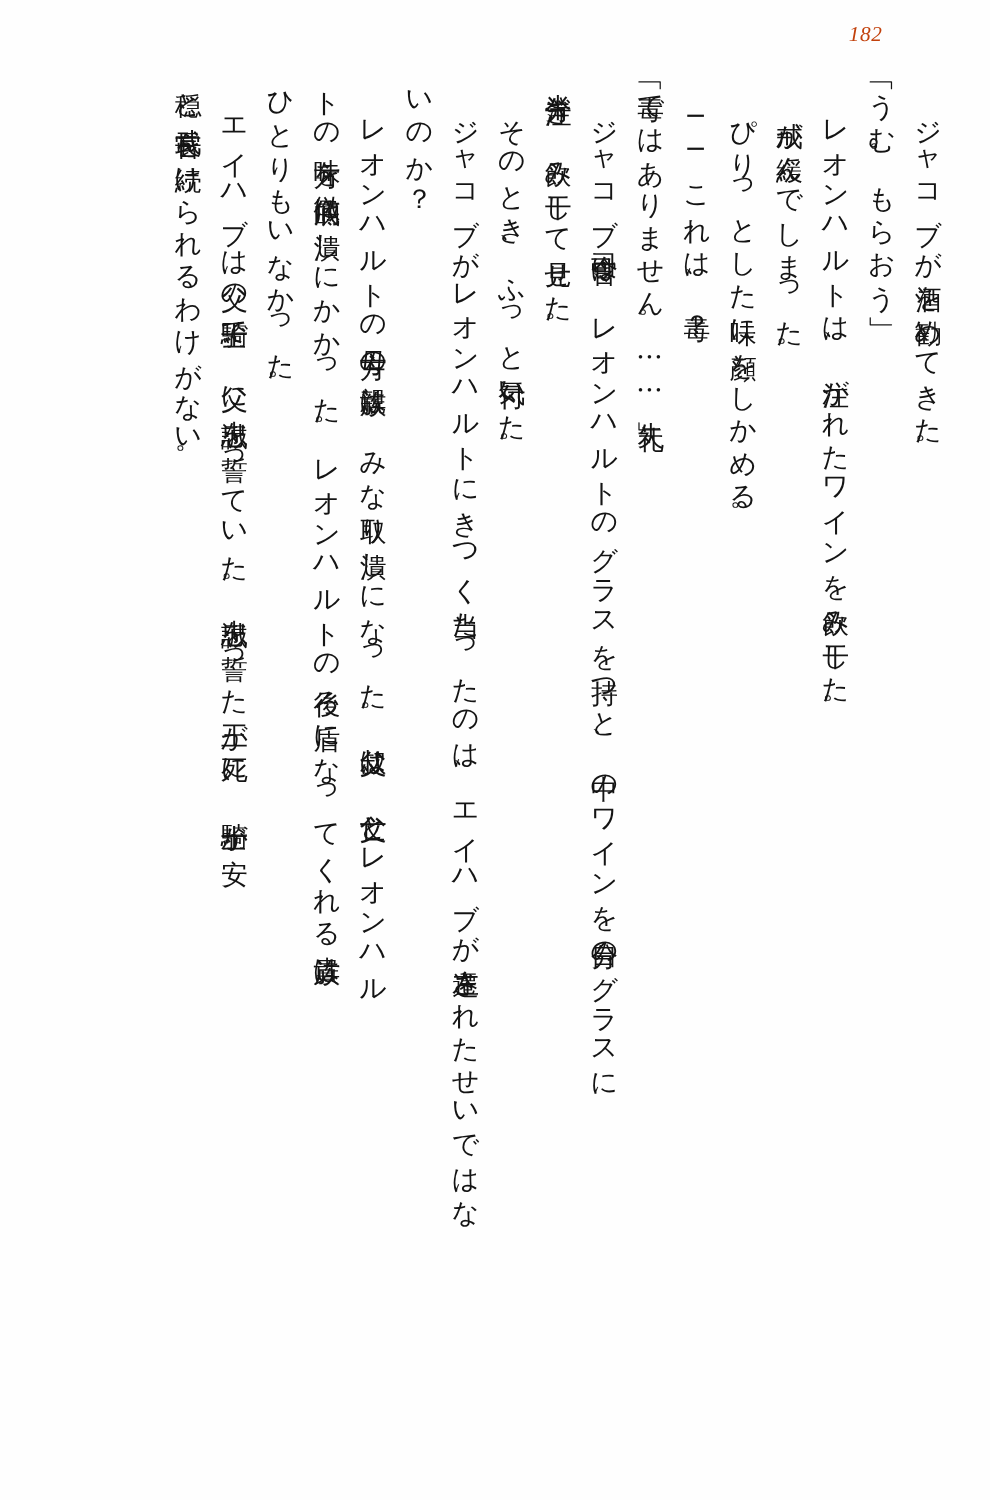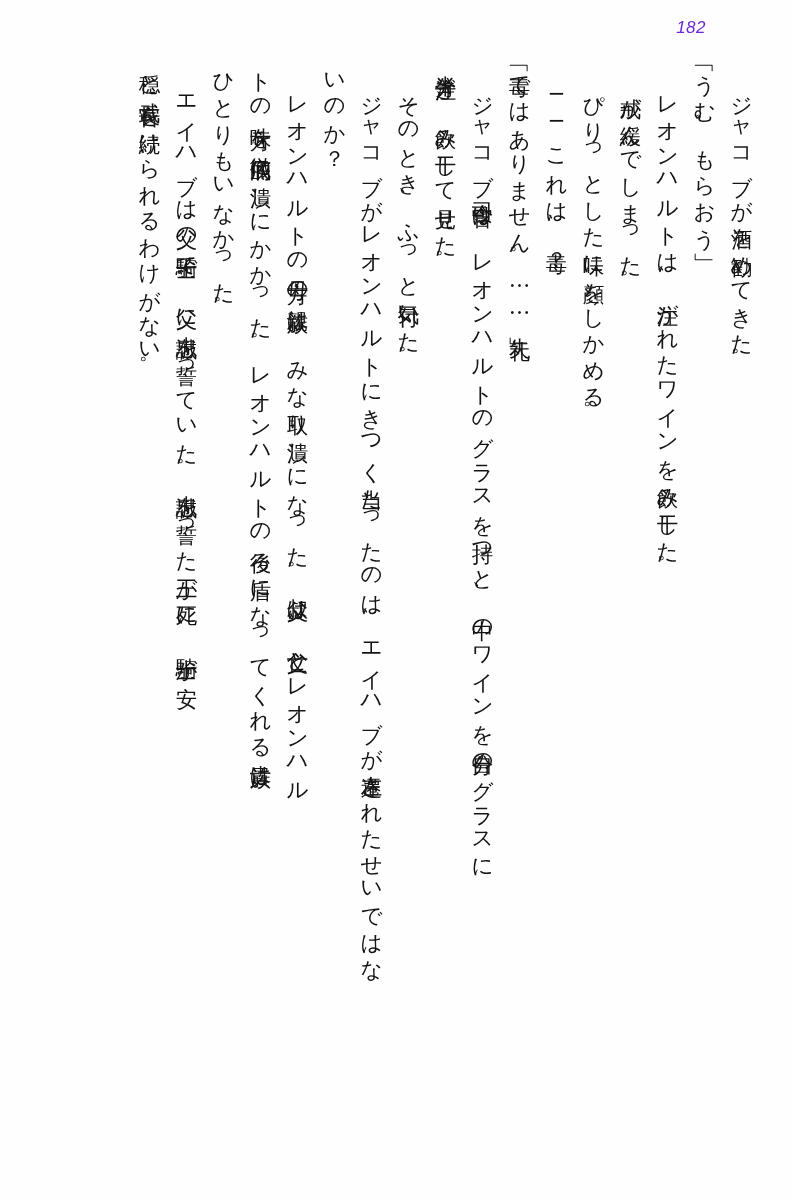--- a/index.html
+++ b/index.html
@@ -20,24 +20,24 @@
     position: absolute;
     inset: 0;
     background: #fefefe;
   }
 
   
   #page-number {
     position: absolute;
     top: 18px;
     right: 86px;
-    font-family: Liberation Sans, sans-serif;
+    font-family: Liberation Serif, serif;
     font-style: italic;
     font-size: 17px;
-    color: #6d28d9;
+    color: #c2410c;
     letter-spacing: 0.5px;
   }
 
   
   #body-text {
     position: absolute;
     top: 58px;
     right: 40px;
     left: 40px;
     bottom: 40px;

